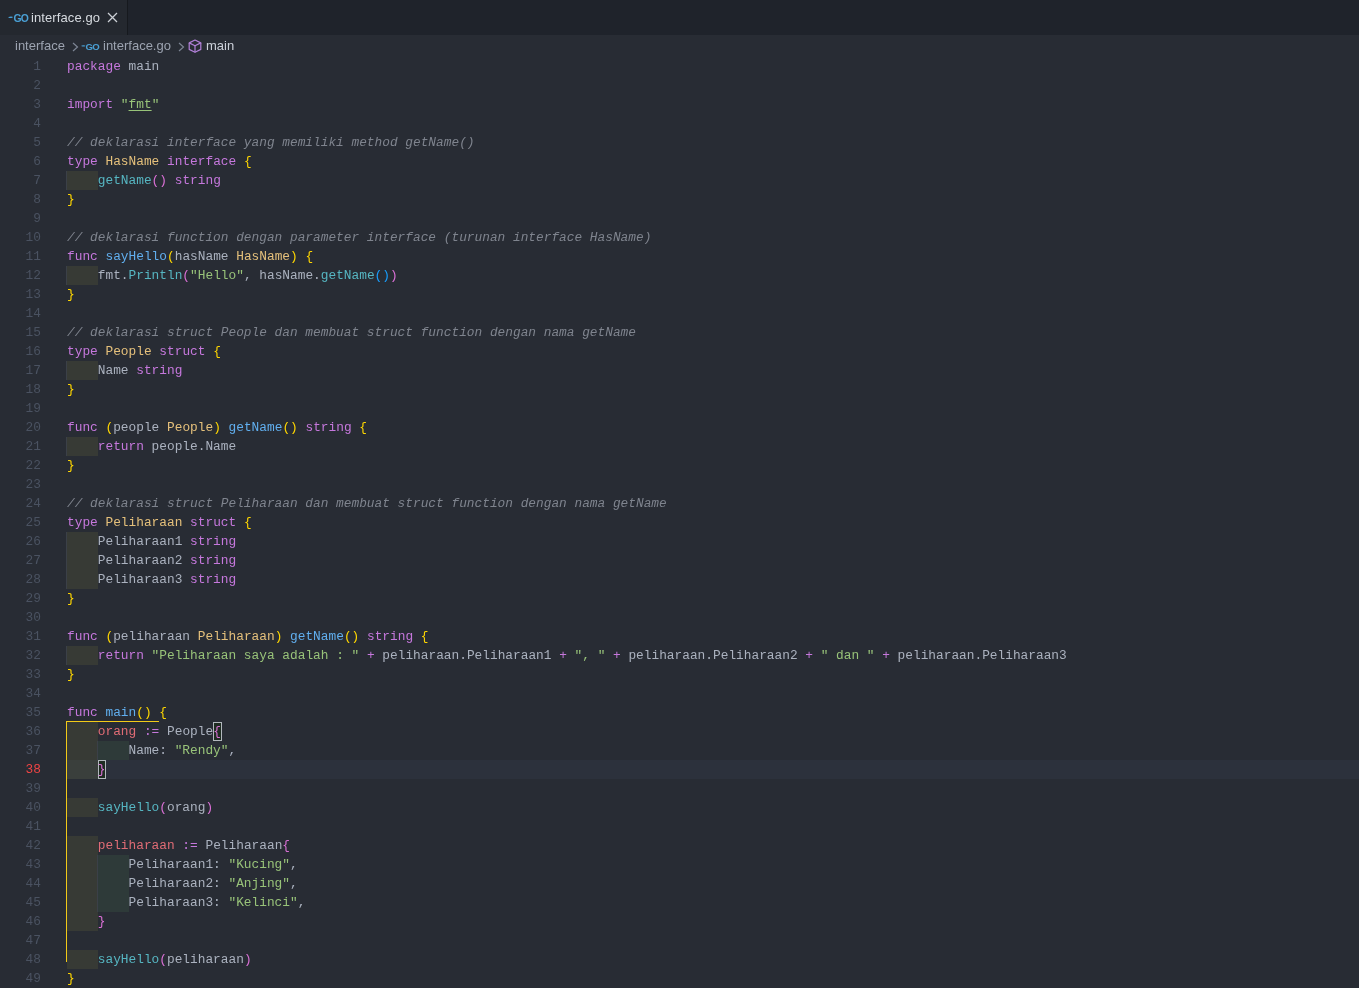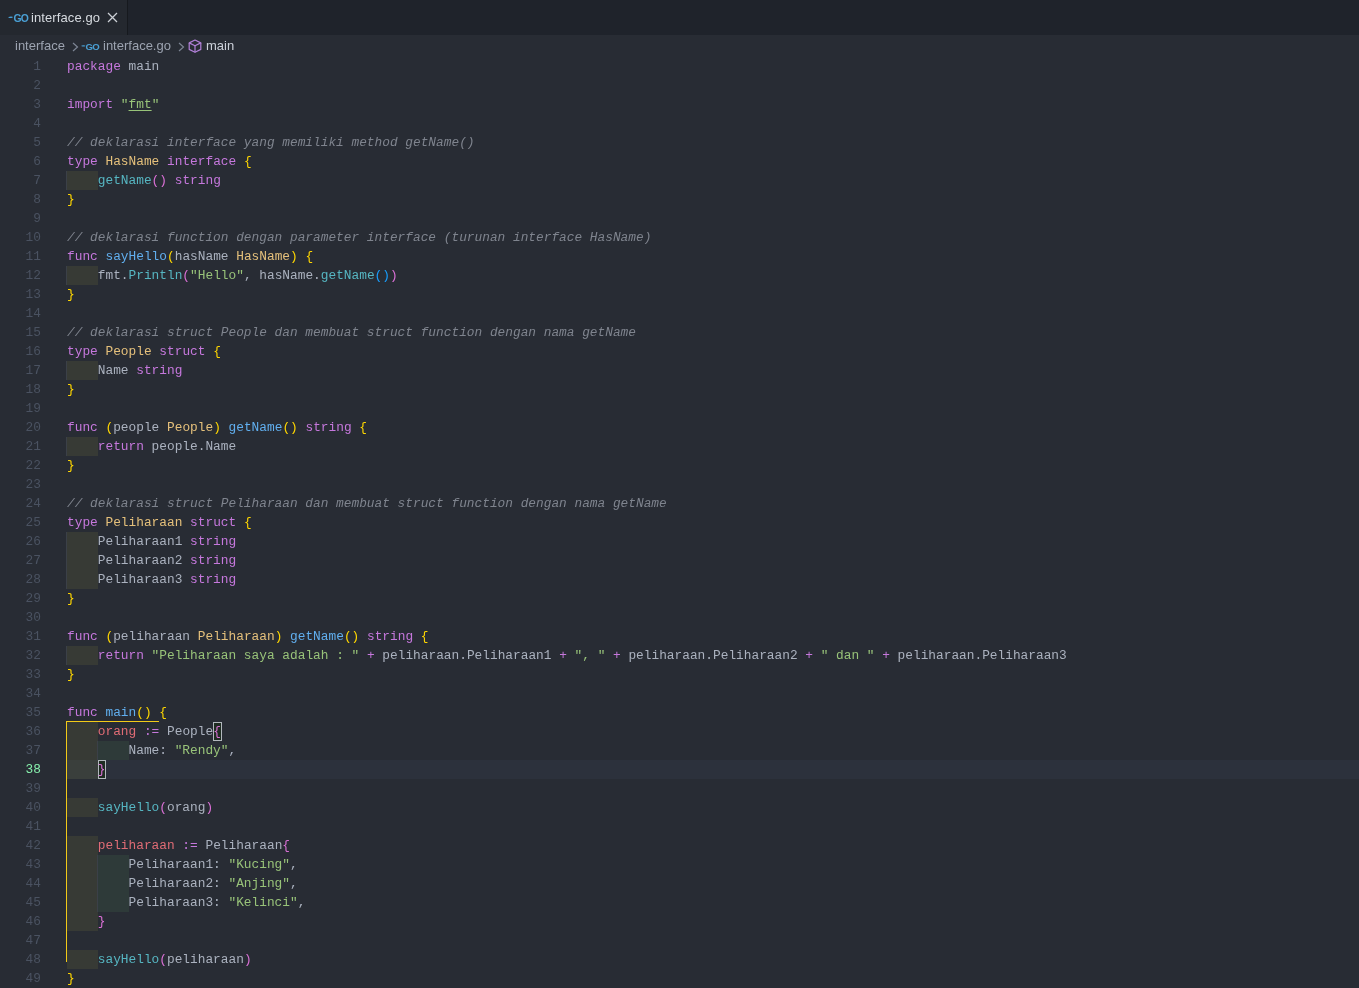--- a/index.html
+++ b/index.html
@@ -123,21 +123,21 @@
 28
 29
 30
 31
 32
 33
 34
 35
 36
 37
-<span style="color:#86efac">38</span>
+<span style="color:#ef4444">38</span>
 39
 40
 41
 42
 43
 44
 45
 46
 47
 48

